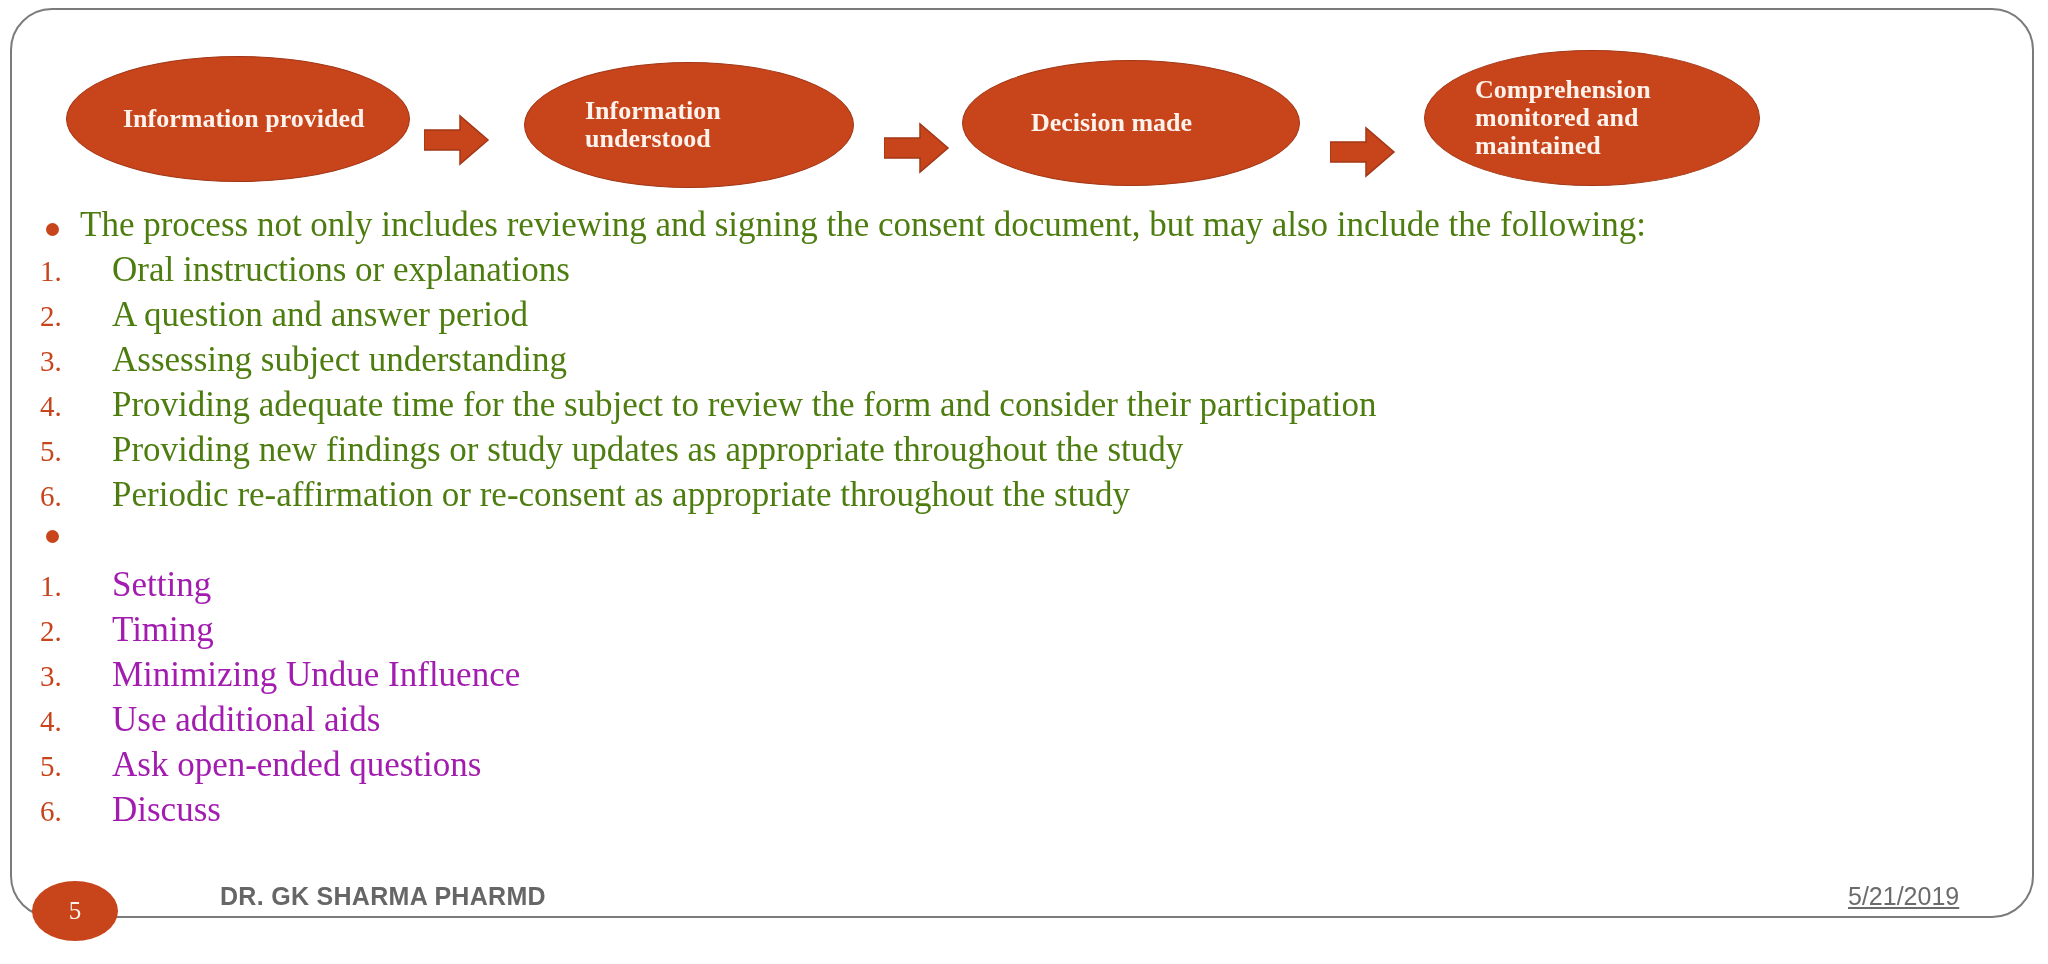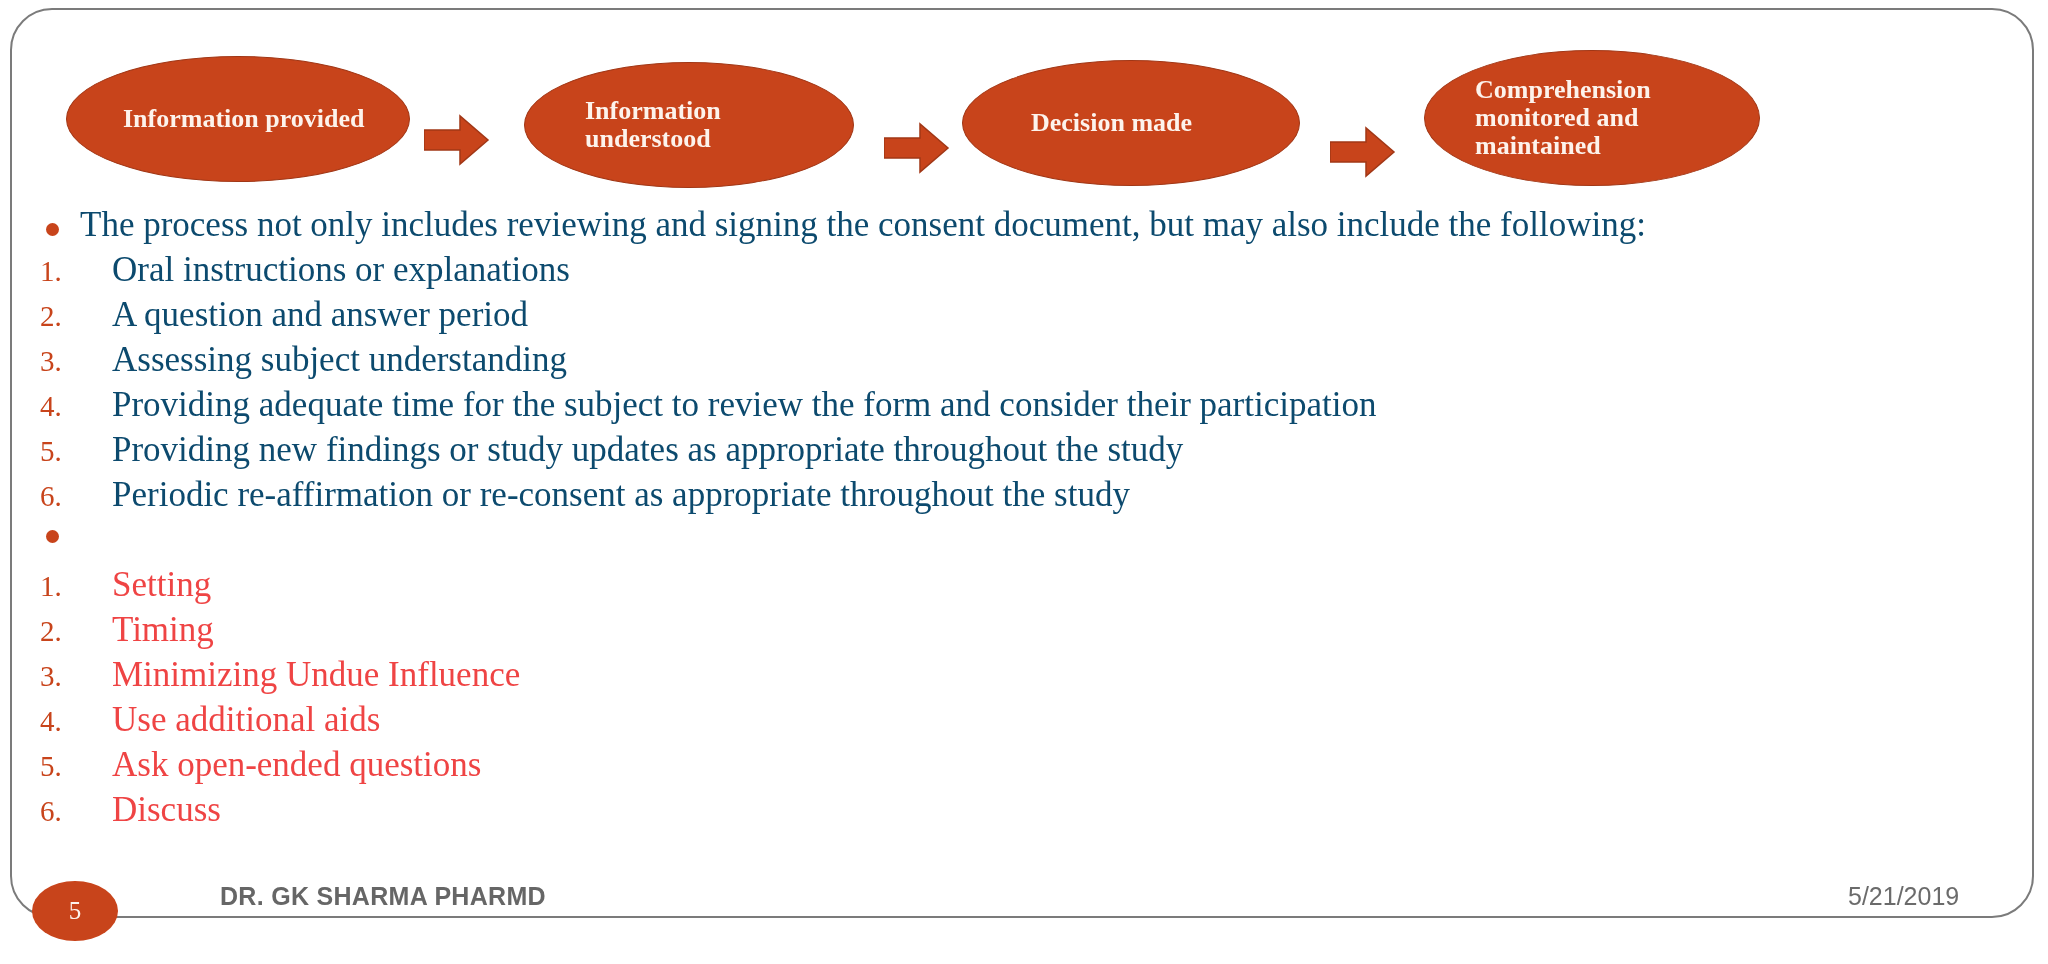--- a/index.html
+++ b/index.html
@@ -113,26 +113,26 @@
     vertical-align: middle;
   }
   .num-line .marker {
     width: 40px;
     text-align: left;
     margin-left: 40px;
     font-size: 29px;
   }
   .txt {
     font-size: 35px;
-    color: #0c4a6e;
+    color: #4d7c0f;
     font-family: "Liberation Serif", "DejaVu Serif", serif;
   }
   .bullet-line .txt { margin-left: 4px; }
   .num-line .txt { margin-left: 32px; }
-  .txt.blue { color: #ef4444; }
+  .txt.blue { color: #a21caf; }
 
   
   .badge {
     position: absolute;
     left: 32px;
     top: 881px;
     width: 86px;
     height: 60px;
     border-radius: 50%;
     background: #C8441B;
@@ -155,20 +155,21 @@
     letter-spacing: 0.3px;
     font-weight: bold;
   }
   .footer-date {
     position: absolute;
     left: 1848px;
     top: 882px;
     font-family: "Liberation Sans", "DejaVu Sans", sans-serif;
     font-size: 25px;
     color: #6b6b6b;
+    text-decoration: underline;
   }
 </style>
 </head>
 <body>
 
 <div class="slide">
 
   <div class="slide-border"></div>
 
   <div class="diagram">

